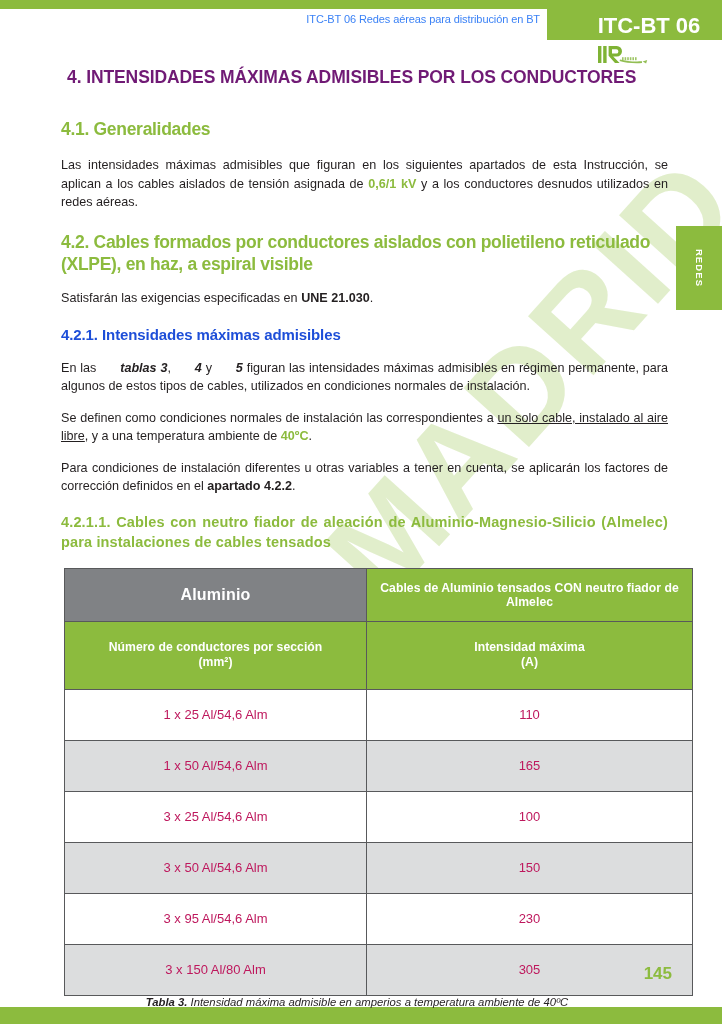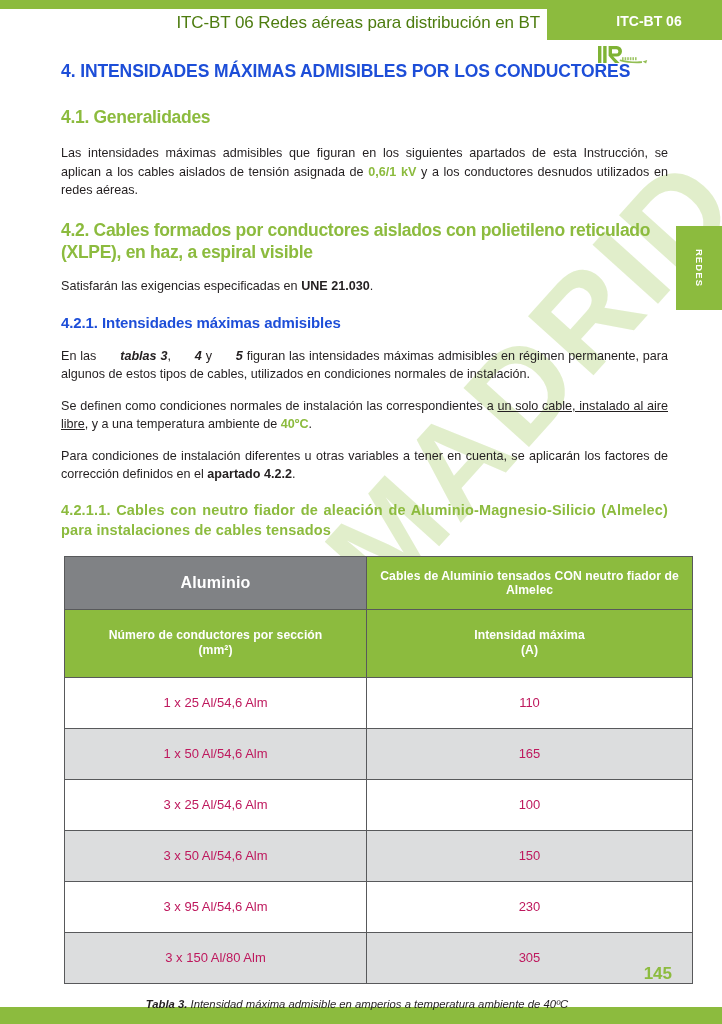--- a/index.html
+++ b/index.html
@@ -68,38 +68,38 @@
   .header {
     position: absolute;
     left: 0; top: 9px;
     width: 722px; height: 32px;
     z-index: 3;
   }
   .header-title {
     position: absolute;
     right: 182px;
     top: 4px;
-    font-size: 17px;
-    color: #4d7c0f;
+    font-size: 11px;
+    color: #3b82f6;
     white-space: nowrap;
     letter-spacing: -0.1px;
   }
   .header-tag {
     position: absolute;
     left: 547px; top: 0;
     width: 175px; height: 31px;
     background: #8cbb3e;
   }
   .header-tag span {
     position: absolute;
     left: 0; right: 0;
     top: 4px;
     text-align: center;
     color: #ffffff;
-    font-size: 14px;
+    font-size: 22px;
     font-weight: bold;
     letter-spacing: 0px;
     padding-left: 29px;
   }
 
   
   .logo {
     position: absolute;
     left: 596px;
     top: 44px;
@@ -133,24 +133,24 @@
   
   .content {
     position: absolute;
     left: 61px;
     top: 60px;
     width: 607px;
     z-index: 2;
   }
 
   h1.sec {
-    margin: 0;
+    margin: 6px;
     font-size: 17.5px;
     font-weight: bold;
-    color: #1d4ed8;
+    color: #701a75;
     line-height: 1.28;
     letter-spacing: -0.1px;
   }
   h2.sec {
     margin: 0;
     font-size: 17.5px;
     font-weight: bold;
     color: #8cbb3e;
     line-height: 1.26;
     letter-spacing: -0.3px;
@@ -240,21 +240,20 @@
   .cell {
     text-align: center;
     font-size: 13px;
     height: 26px;
     color: #be185d;
   }
   tr.odd .cell { background: #ffffff; }
   tr.even .cell { background: #dcddde; }
 
   .caption {
-    margin-top: 14px;
     width: 580px;
     margin-left: 3px;
     text-align: center;
     font-size: 11.3px;
     font-style: italic;
     color: #231f20;
   }
   .caption b { font-style: italic; font-weight: bold; }
 
   

